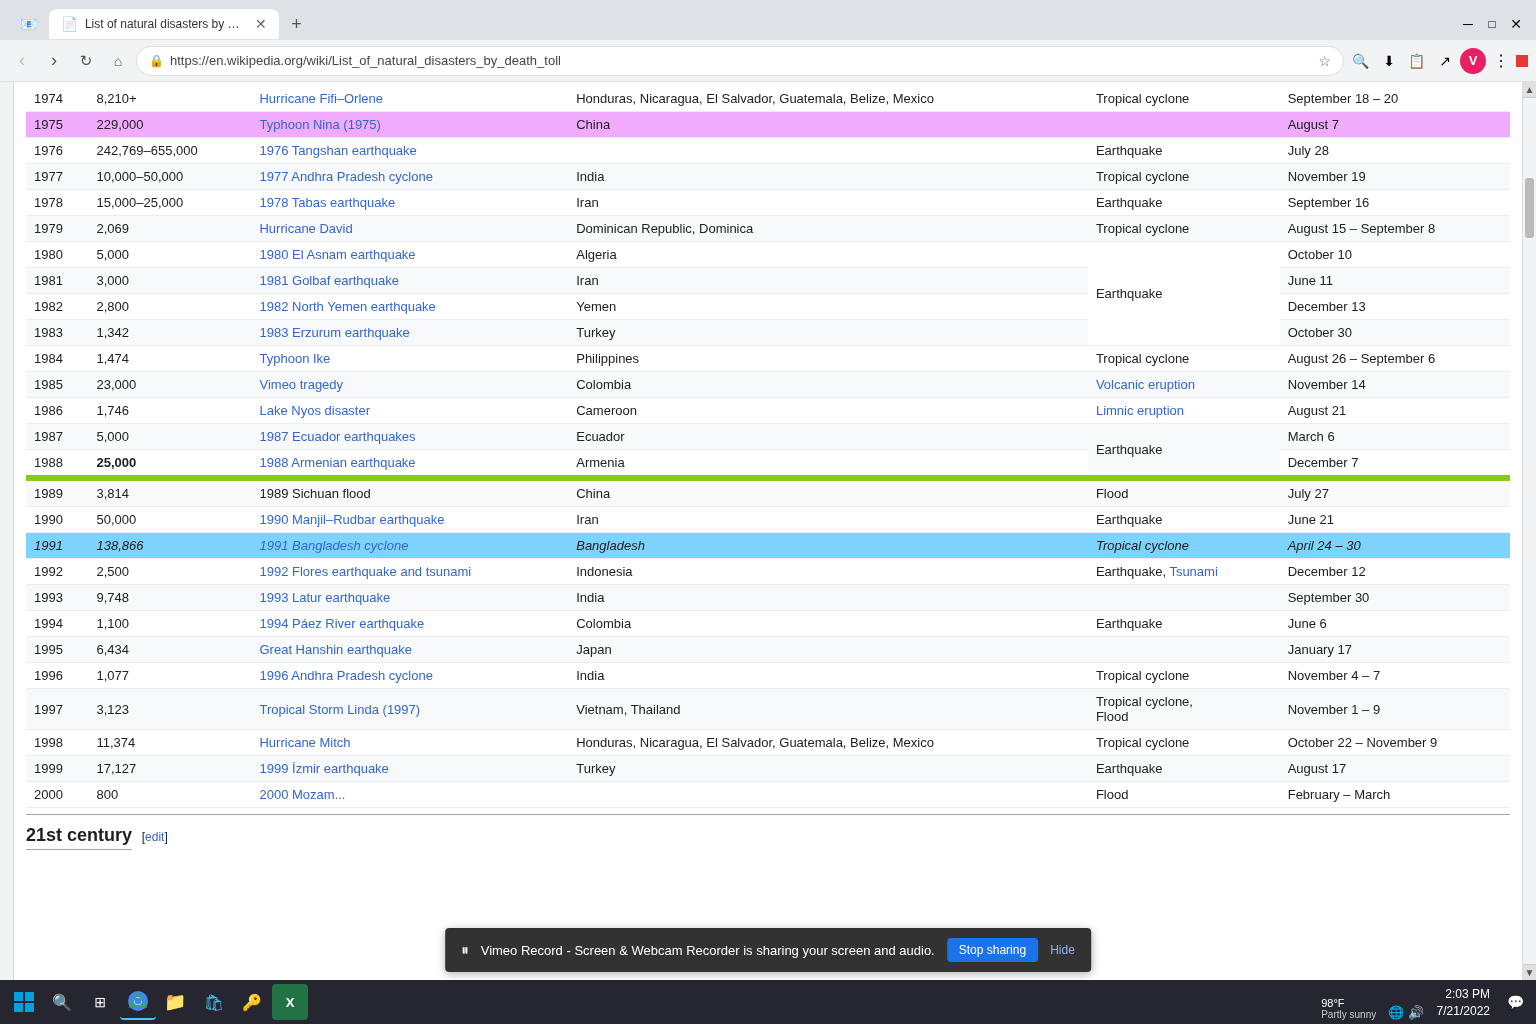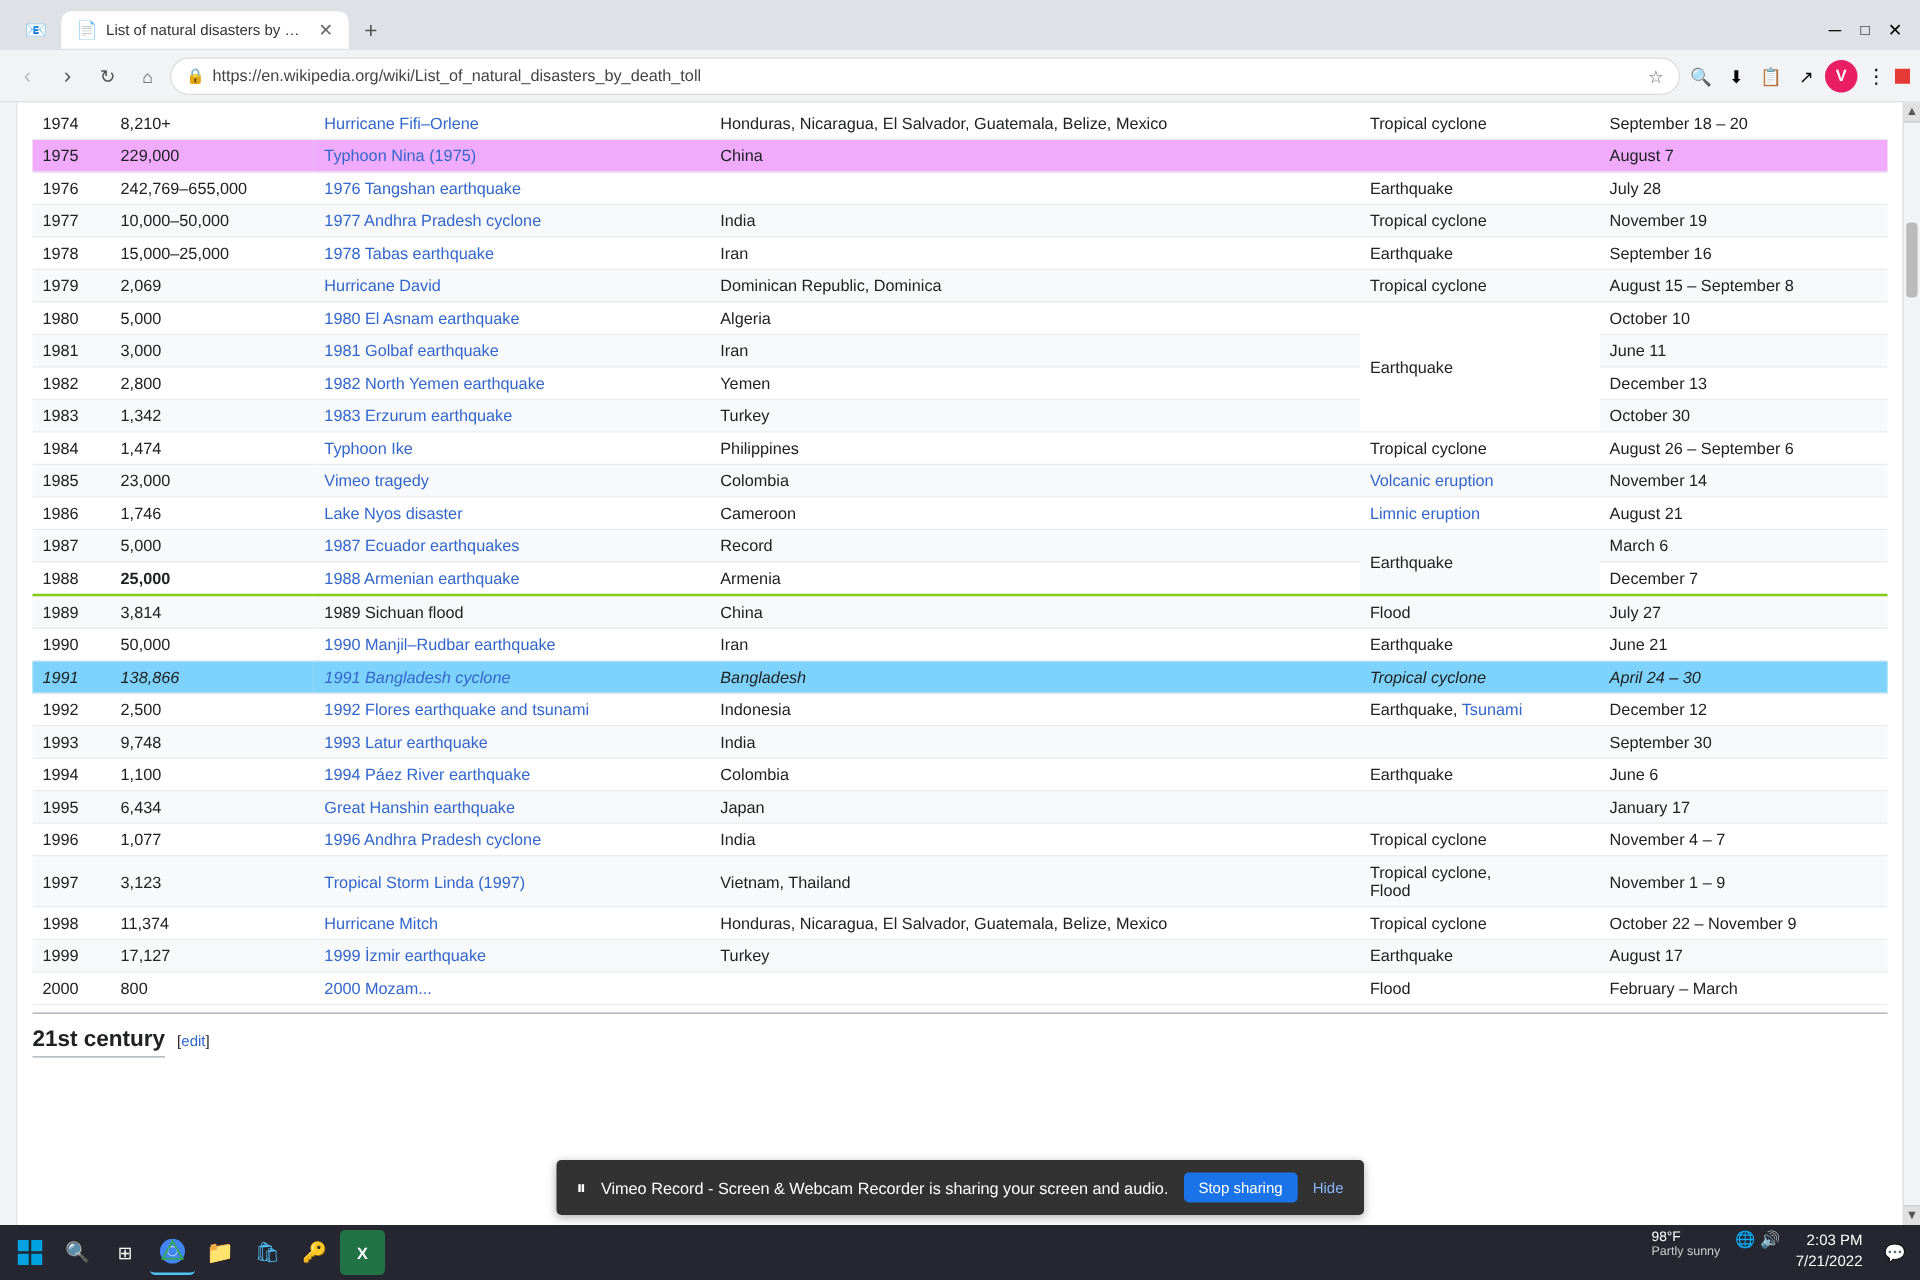--- a/index.html
+++ b/index.html
@@ -171,26 +171,26 @@
           <td style="padding:5px 8px;"><a href="#" style="color:#3366cc;text-decoration:none;">Lake Nyos disaster</a></td>
           <td style="padding:5px 8px;color:#202122;">Cameroon</td>
           <td style="padding:5px 8px;color:#202122;"><a href="#" style="color:#3366cc;text-decoration:none;">Limnic eruption</a></td>
           <td style="padding:5px 8px;color:#202122;">August 21</td>
         </tr>
 
         <tr style="border-bottom:1px solid #eaecf0;background:#f8f9fa;">
           <td style="padding:5px 8px;white-space:nowrap;color:#202122;">1987</td>
           <td style="padding:5px 8px;color:#202122;">5,000</td>
           <td style="padding:5px 8px;"><a href="#" style="color:#3366cc;text-decoration:none;">1987 Ecuador earthquakes</a></td>
-          <td style="padding:5px 8px;color:#202122;">Record</td>
+          <td style="padding:5px 8px;color:#202122;">Ecuador</td>
           <td style="padding:5px 8px;color:#202122;" rowspan="2">Earthquake</td>
           <td style="padding:5px 8px;color:#202122;">March 6</td>
         </tr>
 
-        <tr style="border-bottom:2px solid #84cc16;">
+        <tr style="border-bottom:6px solid #84cc16;">
           <td style="padding:5px 8px;white-space:nowrap;color:#202122;">1988</td>
           <td style="padding:5px 8px;color:#202122;font-weight:bold;">25,000</td>
           <td style="padding:5px 8px;"><a href="#" style="color:#3366cc;text-decoration:none;">1988 Armenian earthquake</a></td>
           <td style="padding:5px 8px;color:#202122;">Armenia</td>
           <td style="padding:5px 8px;color:#202122;">December 7</td>
         </tr>
 
         <tr style="border-bottom:1px solid #eaecf0;background:#f8f9fa;">
           <td style="padding:5px 8px;white-space:nowrap;color:#202122;">1989</td>
           <td style="padding:5px 8px;color:#202122;">3,814</td>
@@ -344,21 +344,21 @@
       <circle cx="10" cy="10" r="3.5" fill="#4285f4"></circle>
     </svg>
   </div>
   <div style="width:36px;height:36px;display:flex;align-items:center;justify-content:center;border-radius:4px;cursor:pointer;color:#FFD700;font-size:18px;">📁</div>
   <div style="width:36px;height:36px;display:flex;align-items:center;justify-content:center;border-radius:4px;cursor:pointer;color:#4fc3f7;font-size:16px;">🛍</div>
   <div style="width:36px;height:36px;display:flex;align-items:center;justify-content:center;border-radius:4px;cursor:pointer;color:#fff;font-size:16px;">🔑</div>
   <div style="width:36px;height:36px;display:flex;align-items:center;justify-content:center;border-radius:4px;cursor:pointer;color:#217346;font-size:16px;background:#217346;border-radius:4px;">
     <span style="color:#fff;font-weight:bold;font-size:13px;">X</span>
   </div>
 
-  <div style="margin-left:auto;display:flex;align-items:flex-start;gap:6px;">
+  <div style="margin-left:auto;display:flex;align-items:flex-end;gap:6px;">
 
     <div style="display:flex;flex-direction:column;align-items:flex-start;color:#fff;font-size:11px;cursor:pointer;padding:0 6px;">
       <span style="font-weight:500;">98°F</span>
       <span style="font-size:10px;color:#ccc;">Partly sunny</span>
     </div>
     <div style="display:flex;gap:4px;color:#fff;font-size:13px;">
       <span style="cursor:pointer;">🌐</span>
       <span style="cursor:pointer;">🔊</span>
     </div>
     <div style="color:#fff;font-size:12px;text-align:right;padding:0 6px;cursor:pointer;line-height:1.4;">

